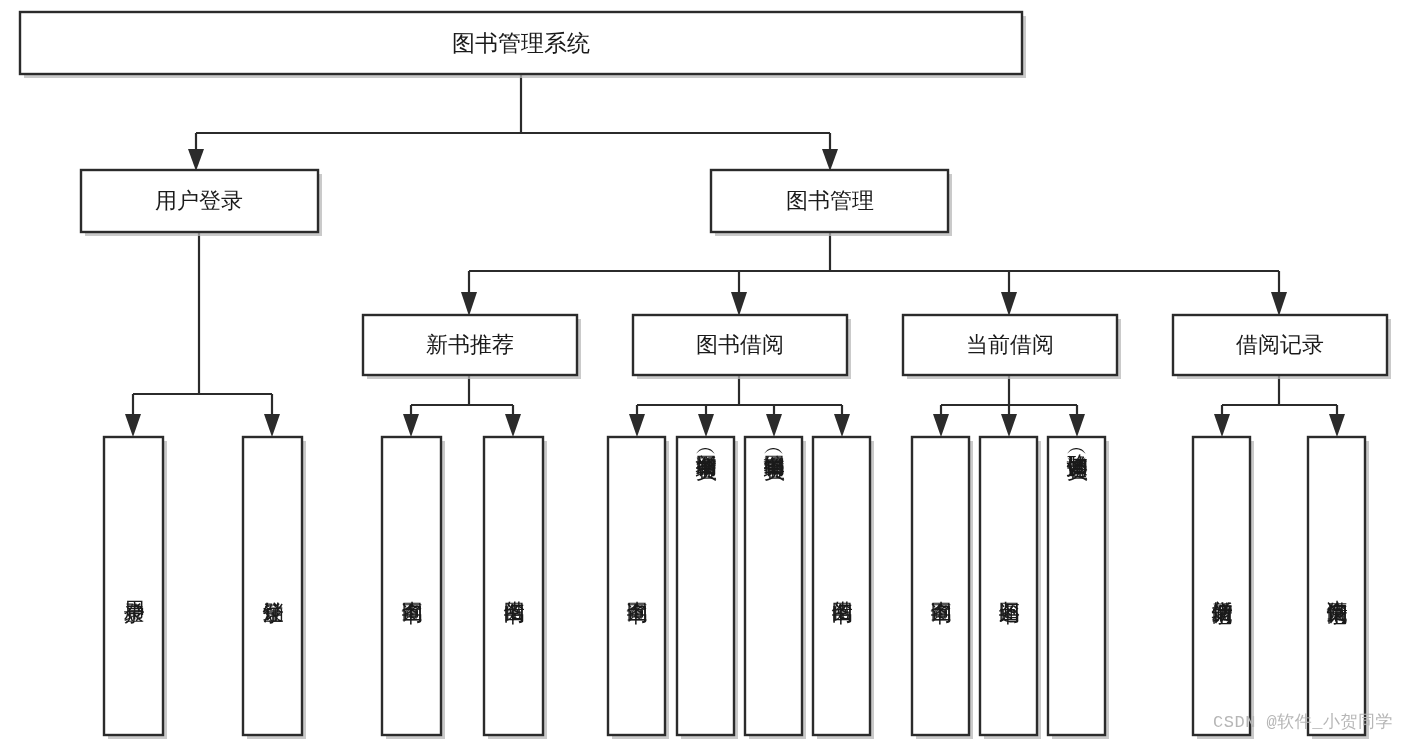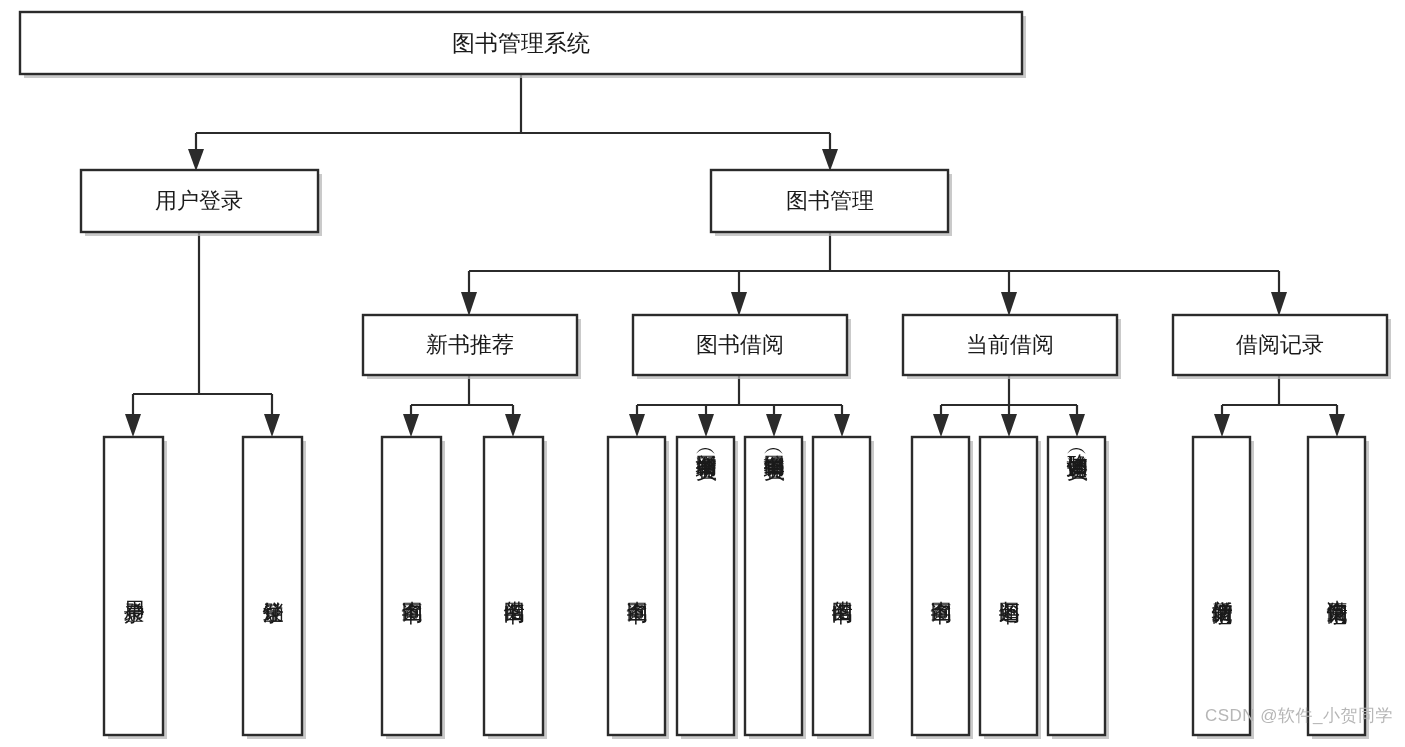--- a/index.html
+++ b/index.html
@@ -73,22 +73,22 @@
     font-size: 21px;
     line-height: 1.02;
     letter-spacing: 1px;
     color: #1a1a1a;
     white-space: nowrap;
     text-align: center;
   }
   .watermark {
     position: absolute;
     right: 12px;
-    bottom: 20px;
-    font-family: Liberation Sans, sans-serif;
+    bottom: 14px;
+    font-family: Liberation Mono, monospace;
     font-size: 17px;
     color: #b6b6b6;
     letter-spacing: 0.5px;
     user-select: none;
     white-space: nowrap;
   }
 </style>
 </head>
 <body>
 

